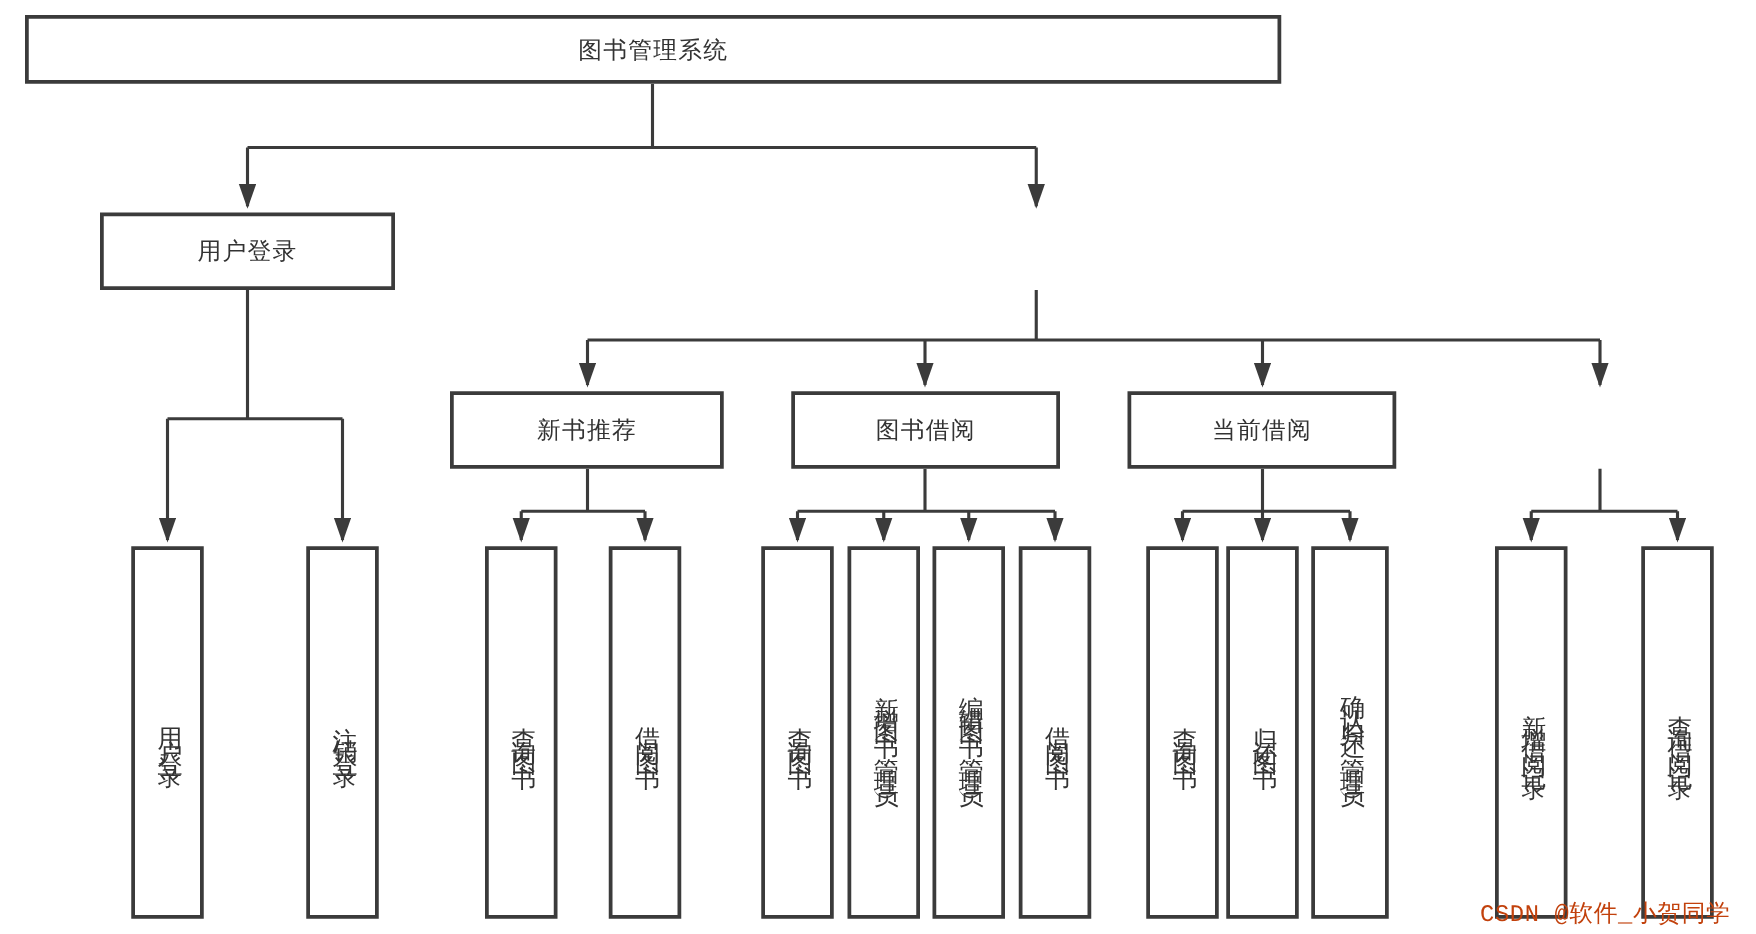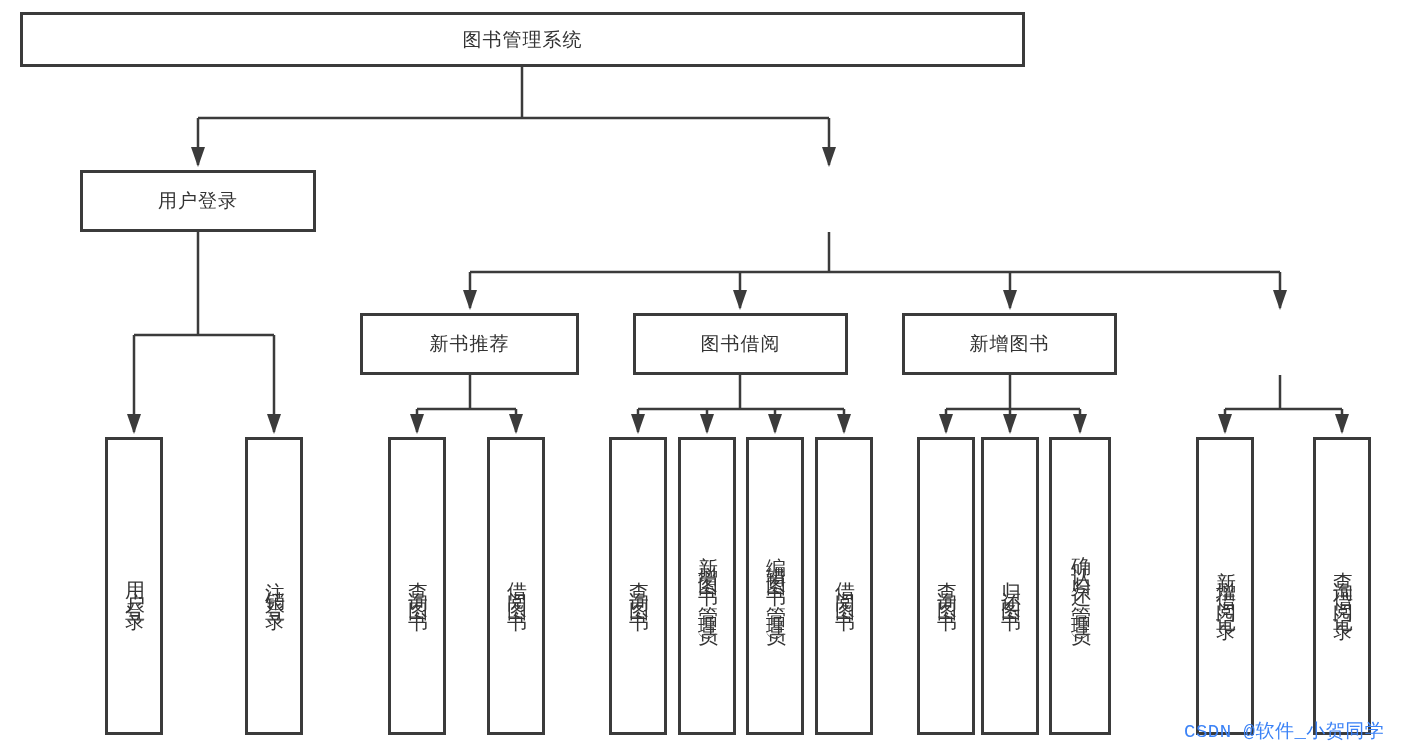--- a/index.html
+++ b/index.html
@@ -73,21 +73,21 @@
   #lf-cb-q    { left: 917px; }
   #lf-cb-r    { left: 981px; }
   #lf-cb-c    { left: 1049px; width: 62px; }
   #lf-br-a    { left: 1196px; }
   #lf-br-q    { left: 1313px; }
   #watermark {
     position: absolute;
     left: 1184px;
     top: 718px;
     font-size: 19px;
-    color: #3b82f6;
+    color: #c2410c;
     letter-spacing: 0.5px;
     z-index: 5;
     white-space: nowrap;
   }
 </style>
 </head>
 <body>
 
 <div id="canvas">
 
@@ -149,21 +149,21 @@
     <span>用户登录</span>
   </div>
 
   <div id="n-newbook" class="hbox lvl3">
     <span>新书推荐</span>
   </div>
   <div id="n-borrow" class="hbox lvl3">
     <span>图书借阅</span>
   </div>
   <div id="n-current" class="hbox lvl3">
-    <span>新增图书</span>
+    <span>当前借阅</span>
   </div>
 
   <div id="lf-login" class="vbox">
     <span class="vtext">用户登录</span>
   </div>
   <div id="lf-logout" class="vbox">
     <span class="vtext">注销登录</span>
   </div>
 
   <div id="lf-nb-q" class="vbox">

